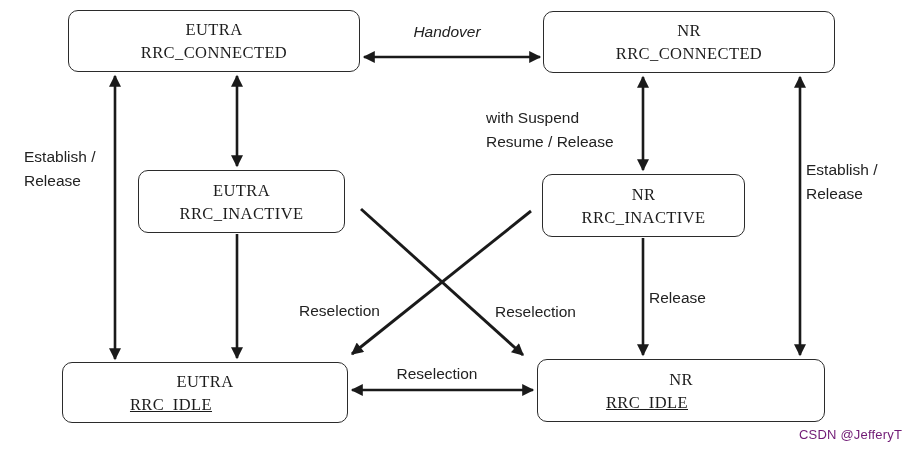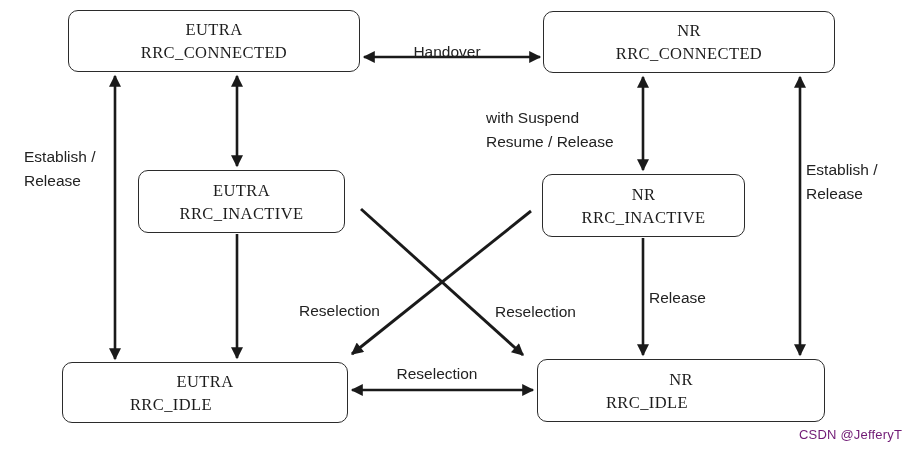--- a/index.html
+++ b/index.html
@@ -25,21 +25,21 @@
     flex-direction: column;
     justify-content: center;
     align-items: center;
     font-family: "Liberation Serif", serif;
     font-size: 16.5px;
     line-height: 23px;
     color: #1c1c1c;
     letter-spacing: 0.4px;
     box-sizing: border-box;
   }
-  .node .l2.shift { transform: translateX(-34px); }
+  .node .l2.shift { transform: translateX(-34px); text-decoration: underline; }
   .elabel {
     position: absolute;
     font-size: 15.5px;
     line-height: 24px;
     color: #222222;
     white-space: nowrap;
   }
   .center { text-align: center; }
   .watermark {
     position: absolute;
@@ -95,21 +95,21 @@
   <div class="node" style="left:62px; top:362px; width:286px; height:61px;">
     <div class="l1">EUTRA</div>
     <div class="l2 shift">RRC_IDLE</div>
   </div>
 
   <div class="node" style="left:537px; top:359px; width:288px; height:63px;">
     <div class="l1">NR</div>
     <div class="l2 shift">RRC_IDLE</div>
   </div>
 
-  <div class="elabel center" style="left:395px; top:40px; width:104px;">Handover</div>
+  <div class="elabel center" style="left:395px; top:20px; width:104px;font-style:italic;">Handover</div>
 
   <div class="elabel" style="left:24px; top:145px;">
     <div>Establish /</div>
     <div>Release</div>
   </div>
 
   <div class="elabel" style="left:486px; top:106px;">
     <div>with Suspend</div>
     <div>Resume / Release</div>
   </div>

